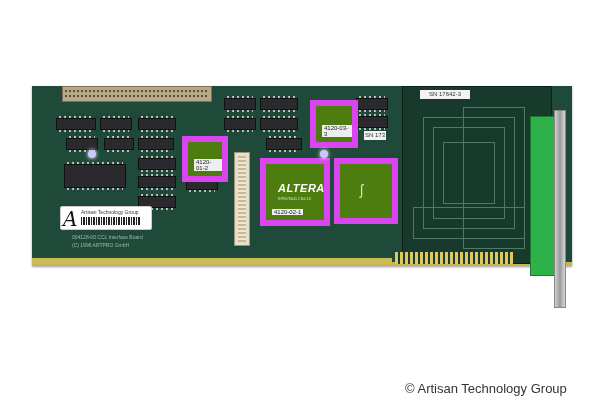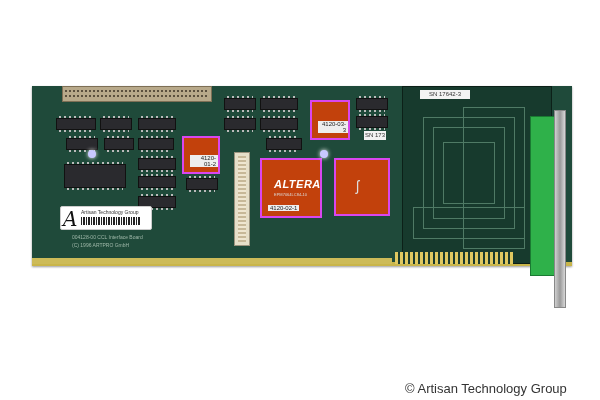--- a/index.html
+++ b/index.html
@@ -7,21 +7,21 @@
   .abs { position:absolute; }
   .board { left:32px; top:86px; width:540px; height:176px; background:#1f4a3a; border-bottom:4px solid #c9b54a; box-shadow: 0 1px 2px rgba(0,0,0,0.4); }
   .board-edge { left:32px; top:258px; width:360px; height:6px; background:#cdbb58; }
   .daughter { left:402px; top:86px; width:148px; height:176px; background:#173a2d; border:1px solid #0c2018; }
   .trace { position:absolute; border:1px solid #4f7a65; }
   .header-top { left:62px; top:86px; width:148px; height:14px; background:#b8a98a; border:1px solid #7d6f55; }
   .pin-row { position:absolute; left:2px; right:2px; height:2px; background:repeating-linear-gradient(90deg,#5b503e 0 2px,transparent 2px 4px); }
   .dip { position:absolute; background:#2a2a2e; border:1px solid #111; }
   .dip:before, .dip:after { content:""; position:absolute; left:2px; right:2px; height:2px; background:repeating-linear-gradient(90deg,#bbb 0 2px,transparent 2px 5px); }
   .dip:before { top:-3px; } .dip:after { bottom:-3px; }
-  .plcc { position:absolute; background:#c2410c; border:2px solid #d946ef;text-align:right; }
+  .plcc { position:absolute; background:#4d7c0f; border:6px solid #d946ef; }
   .plcc-label { position:absolute; left:6px; bottom:5px; font-size:6px; color:#222; background:#eee; padding:0 2px; }
   .altera { position:absolute; left:12px; top:18px; font-size:11px; font-weight:bold; color:#fff; letter-spacing:0.5px; font-style:italic; }
   .altera-sub { position:absolute; left:12px; top:32px; font-size:4px; color:#ddd; }
   .conn-vert { left:234px; top:152px; width:14px; height:92px; background:#e6dfc9; border:1px solid #9b937e; }
   .conn-vert .slot { position:absolute; left:3px; right:3px; top:3px; bottom:3px; background:repeating-linear-gradient(0deg,#c7b898 0 2px,#efe6d0 2px 4px); }
   .sticker { left:60px; top:206px; width:90px; height:22px; background:#fff; border:1px solid #ccc; border-radius:2px; }
   .sticker-a { position:absolute; left:2px; top:0px; font-size:20px; font-style:italic; color:#111; font-family:"DejaVu Serif", serif; }
   .sticker-name { position:absolute; left:20px; top:2px; font-size:5px; color:#333; }
   .barcode { position:absolute; left:20px; top:10px; width:60px; height:8px; background:repeating-linear-gradient(90deg,#222 0 1px,#fff 1px 2px,#222 2px 4px,#fff 4px 5px); }
   .silk { position:absolute; font-size:5px; color:#9fb8a9; }

